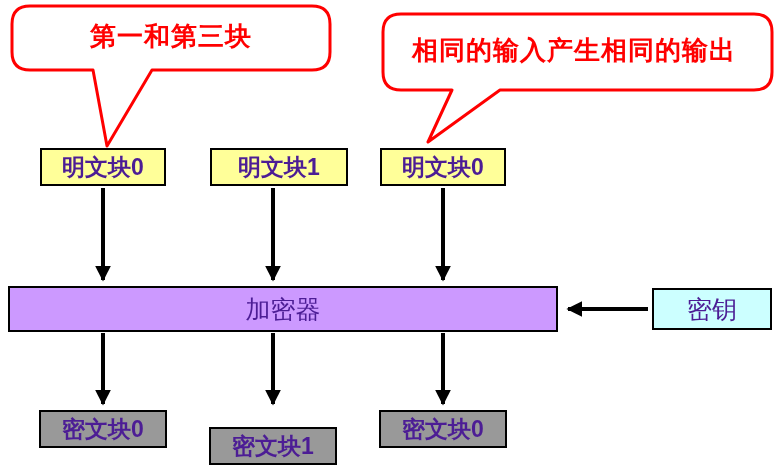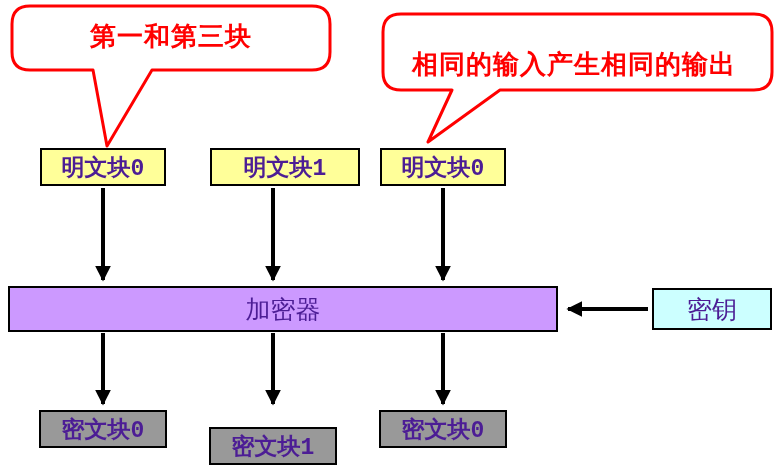--- a/index.html
+++ b/index.html
@@ -1,20 +1,20 @@
 <!DOCTYPE html>
 <html><head>
 <meta charset="utf-8">
 <style>
   html,body{margin:0;padding:0;background:#ffffff;}
   .canvas{
     position:relative;
     width:782px;height:467px;
     background:#ffffff;
-    font-family:Liberation Mono, monospace;
+    font-family:Liberation Sans, sans-serif;
     overflow:hidden;
   }
   .overlay{position:absolute;left:0;top:0;width:782px;height:467px;}
   .callout-text{
     position:absolute;
     display:flex;align-items:center;justify-content:center;
     color:#FF0000;
     font-weight:bold;
     font-size:26px;
     letter-spacing:1px;
@@ -55,25 +55,25 @@
 
     <line x1="648" y1="309" x2="568" y2="309" stroke="#000" stroke-width="4" marker-end="url(#ah)"></line>
 
     <line x1="103" y1="333" x2="103" y2="404" stroke="#000" stroke-width="4" marker-end="url(#ah)"></line>
     <line x1="273" y1="333" x2="273" y2="404" stroke="#000" stroke-width="4" marker-end="url(#ah)"></line>
     <line x1="443" y1="333" x2="443" y2="404" stroke="#000" stroke-width="4" marker-end="url(#ah)"></line>
   </svg>
 
   <div class="callout-text" style="left:12px;top:6px;width:318px;height:60px;">第一和第三块</div>
 
-  <div class="callout-text" style="left:383px;top:28px;width:382px;height:72px;">相同的输入产生相同的输出</div>
+  <div class="callout-text" style="left:383px;top:14px;width:382px;height:72px;">相同的输入产生相同的输出</div>
 
   <div class="box pt" style="left:40px;top:148px;width:126px;height:38px;">明文块0</div>
 
-  <div class="box pt" style="left:210px;top:148px;width:150px;height:38px;">明文块1</div>
+  <div class="box pt" style="left:210px;top:148px;width:138px;height:38px;">明文块1</div>
 
   <div class="box pt" style="left:380px;top:148px;width:126px;height:38px;">明文块0</div>
 
   <div class="box enc" style="left:8px;top:286px;width:550px;height:46px;">加密器</div>
 
   <div class="box key" style="left:652px;top:288px;width:120px;height:42px;">密钥</div>
 
   <div class="box ct" style="left:39px;top:410px;width:128px;height:38px;">密文块0</div>
 
   <div class="box ct" style="left:209px;top:427px;width:128px;height:38px;">密文块1</div>

